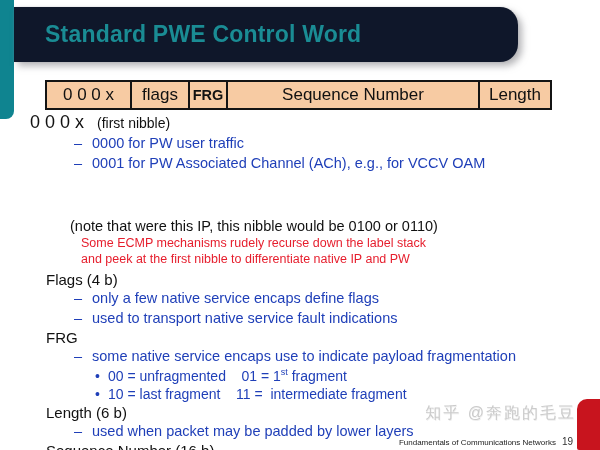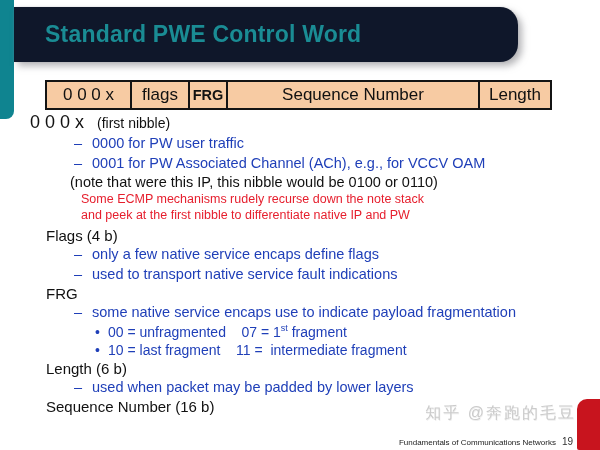--- a/index.html
+++ b/index.html
@@ -42,21 +42,21 @@
   .c3{width:70px;}
   .c4{flex:1;}
   
   .body-block{position:absolute;left:0;top:111px;width:600px;}
   .ln{white-space:pre-wrap;}
   .ln-h1{padding-left:30px;height:23px;line-height:23px;color:#111;font-size:18px;}
   .ln-h1 .sub{font-size:14px;margin-left:13px;color:#111;}
   .ln-head{padding-left:46px;height:19px;line-height:19px;color:#111;font-size:15px;}
   .ln-dash{padding-left:74px;height:19.5px;line-height:19.5px;color:#1f3fb8;font-size:14.5px;}
   .ln-dash .pfx{display:inline-block;width:18px;}
-  .ln-note{padding-left:70px;height:19px;line-height:19px;color:#111;font-size:14.5px;}
+  .ln-note{padding-left:70px;height:19px;line-height:19px;color:#111;font-size:14.5px;margin-top:44px;}
   .ln-red{padding-left:81px;height:15.5px;line-height:15.5px;color:#e61e2d;font-size:12.5px;}
   .ln-bullet{padding-left:95px;height:18px;line-height:18px;color:#1f3fb8;font-size:14px;}
   .ln-bullet .pfx{display:inline-block;width:13px;}
   .ln-bullet sup{font-size:9px;line-height:0;}
   .gap{margin-top:3px;}
   
   .watermark{
     position:absolute;right:24px;top:403px;
     font-size:16px;letter-spacing:2px;color:#cbcbcb;
     text-shadow:.5px .5px 0 #efefef;
@@ -87,28 +87,28 @@
   <div class="cw-cell c2">FRG</div>
   <div class="cw-cell c4">Sequence Number</div>
   <div class="cw-cell c3">Length</div>
 </div>
 
 <div class="body-block">
   <div class="ln ln-h1"><span>0 0 0 x</span><span class="sub">(first nibble)</span></div>
   <div class="ln ln-dash"><span class="pfx">–</span><span>0000 for PW user traffic</span></div>
   <div class="ln ln-dash"><span class="pfx">–</span><span>0001 for PW Associated Channel (ACh), e.g., for VCCV OAM</span></div>
   <div class="ln ln-note">(note that were this IP, this nibble would be 0100 or 0110)</div>
-  <div class="ln ln-red">Some ECMP mechanisms rudely recurse down the note stack</div>
+  <div class="ln ln-red">Some ECMP mechanisms rudely recurse down the label stack</div>
   <div class="ln ln-red">and peek at the first nibble to differentiate native IP and PW</div>
   <div class="ln ln-head gap">Flags (4 b)</div>
   <div class="ln ln-dash"><span class="pfx">–</span><span>only a few native service encaps define flags</span></div>
   <div class="ln ln-dash"><span class="pfx">–</span><span>used to transport native service fault indications</span></div>
   <div class="ln ln-head">FRG</div>
   <div class="ln ln-dash"><span class="pfx">–</span><span>some native service encaps use to indicate payload fragmentation</span></div>
-  <div class="ln ln-bullet"><span class="pfx">•</span><span>00 = unfragmented    07 = 1</span><sup>st</sup><span> fragment</span></div>
+  <div class="ln ln-bullet"><span class="pfx">•</span><span>00 = unfragmented    01 = 1</span><sup>st</sup><span> fragment</span></div>
   <div class="ln ln-bullet"><span class="pfx">•</span><span>10 = last fragment    11 =  intermediate fragment</span></div>
   <div class="ln ln-head">Length (6 b)</div>
   <div class="ln ln-dash"><span class="pfx">–</span><span>used when packet may be padded by lower layers</span></div>
   <div class="ln ln-head">Sequence Number (16 b)</div>
 </div>
 
 <div class="red-tab"></div>
 <div class="watermark">知乎 @奔跑的毛豆</div>
 <div class="footer-line">
   <span>Fundamentals of Communications Networks</span><span class="page">19</span>

